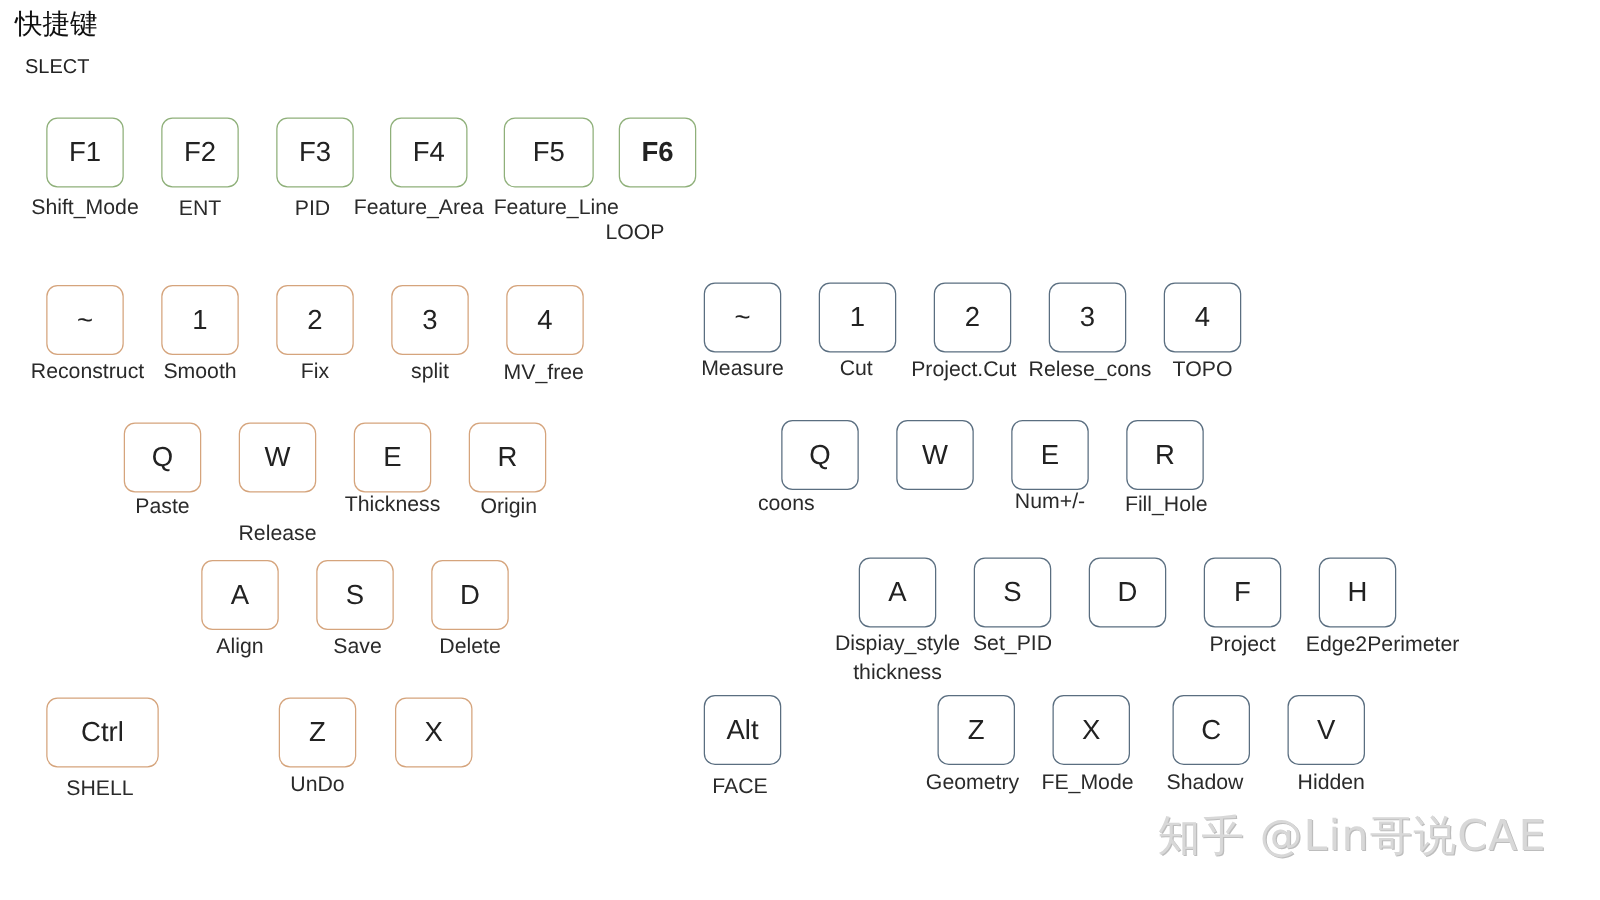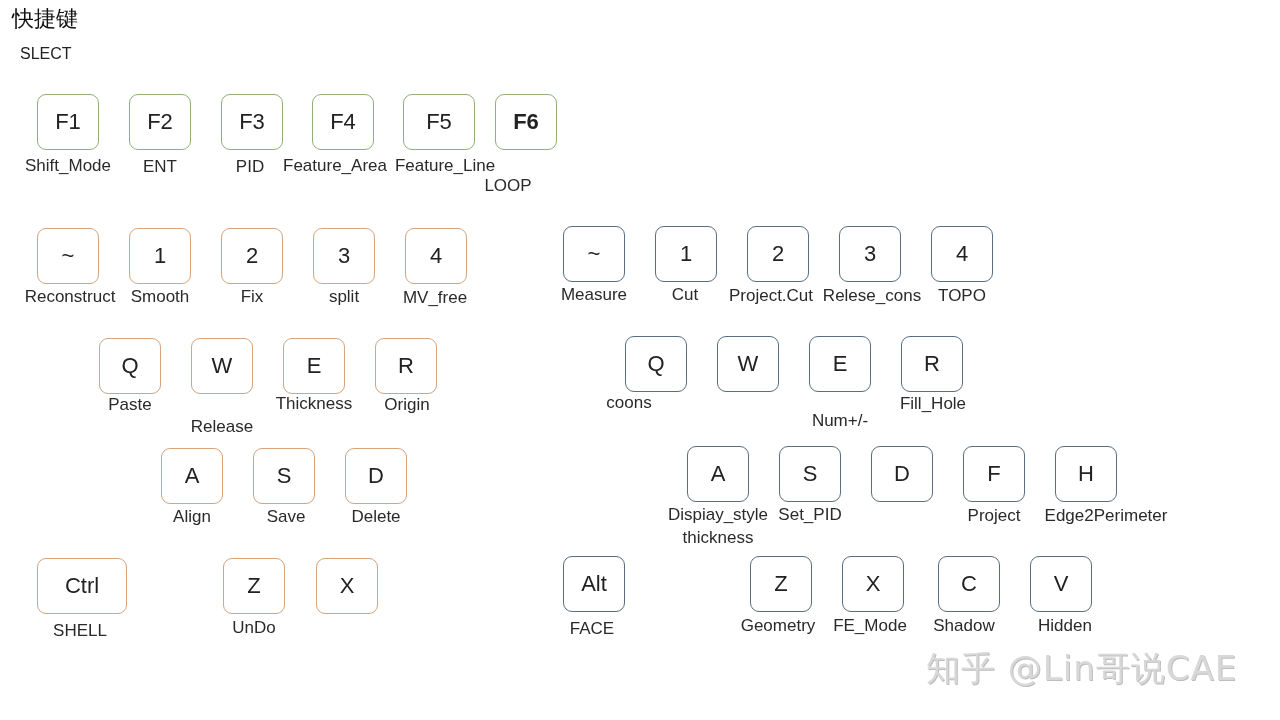--- a/index.html
+++ b/index.html
@@ -142,21 +142,21 @@
 <div class="key blue" style="left:625px;top:336px;width:62px;height:56px;">
     <span>Q</span>
   </div>
 <div class="lbl" style="left:629px;top:391px;">coons</div>
 <div class="key blue" style="left:717px;top:336px;width:62px;height:56px;">
     <span>W</span>
   </div>
 <div class="key blue" style="left:809px;top:336px;width:62px;height:56px;">
     <span>E</span>
   </div>
-<div class="lbl" style="left:840px;top:389px;margin-top:20px;">Num+/-</div>
+<div class="lbl" style="left:840px;top:389px;">Num+/-</div>
 <div class="key blue" style="left:901px;top:336px;width:62px;height:56px;">
     <span>R</span>
   </div>
 <div class="lbl" style="left:933px;top:392px;">Fill_Hole</div>
 
 <div class="key blue" style="left:687px;top:446px;width:62px;height:56px;">
     <span>A</span>
   </div>
 <div class="lbl" style="left:718px;top:503px;">Dispiay_style</div>
 <div class="lbl" style="left:718px;top:526px;">thickness</div>

